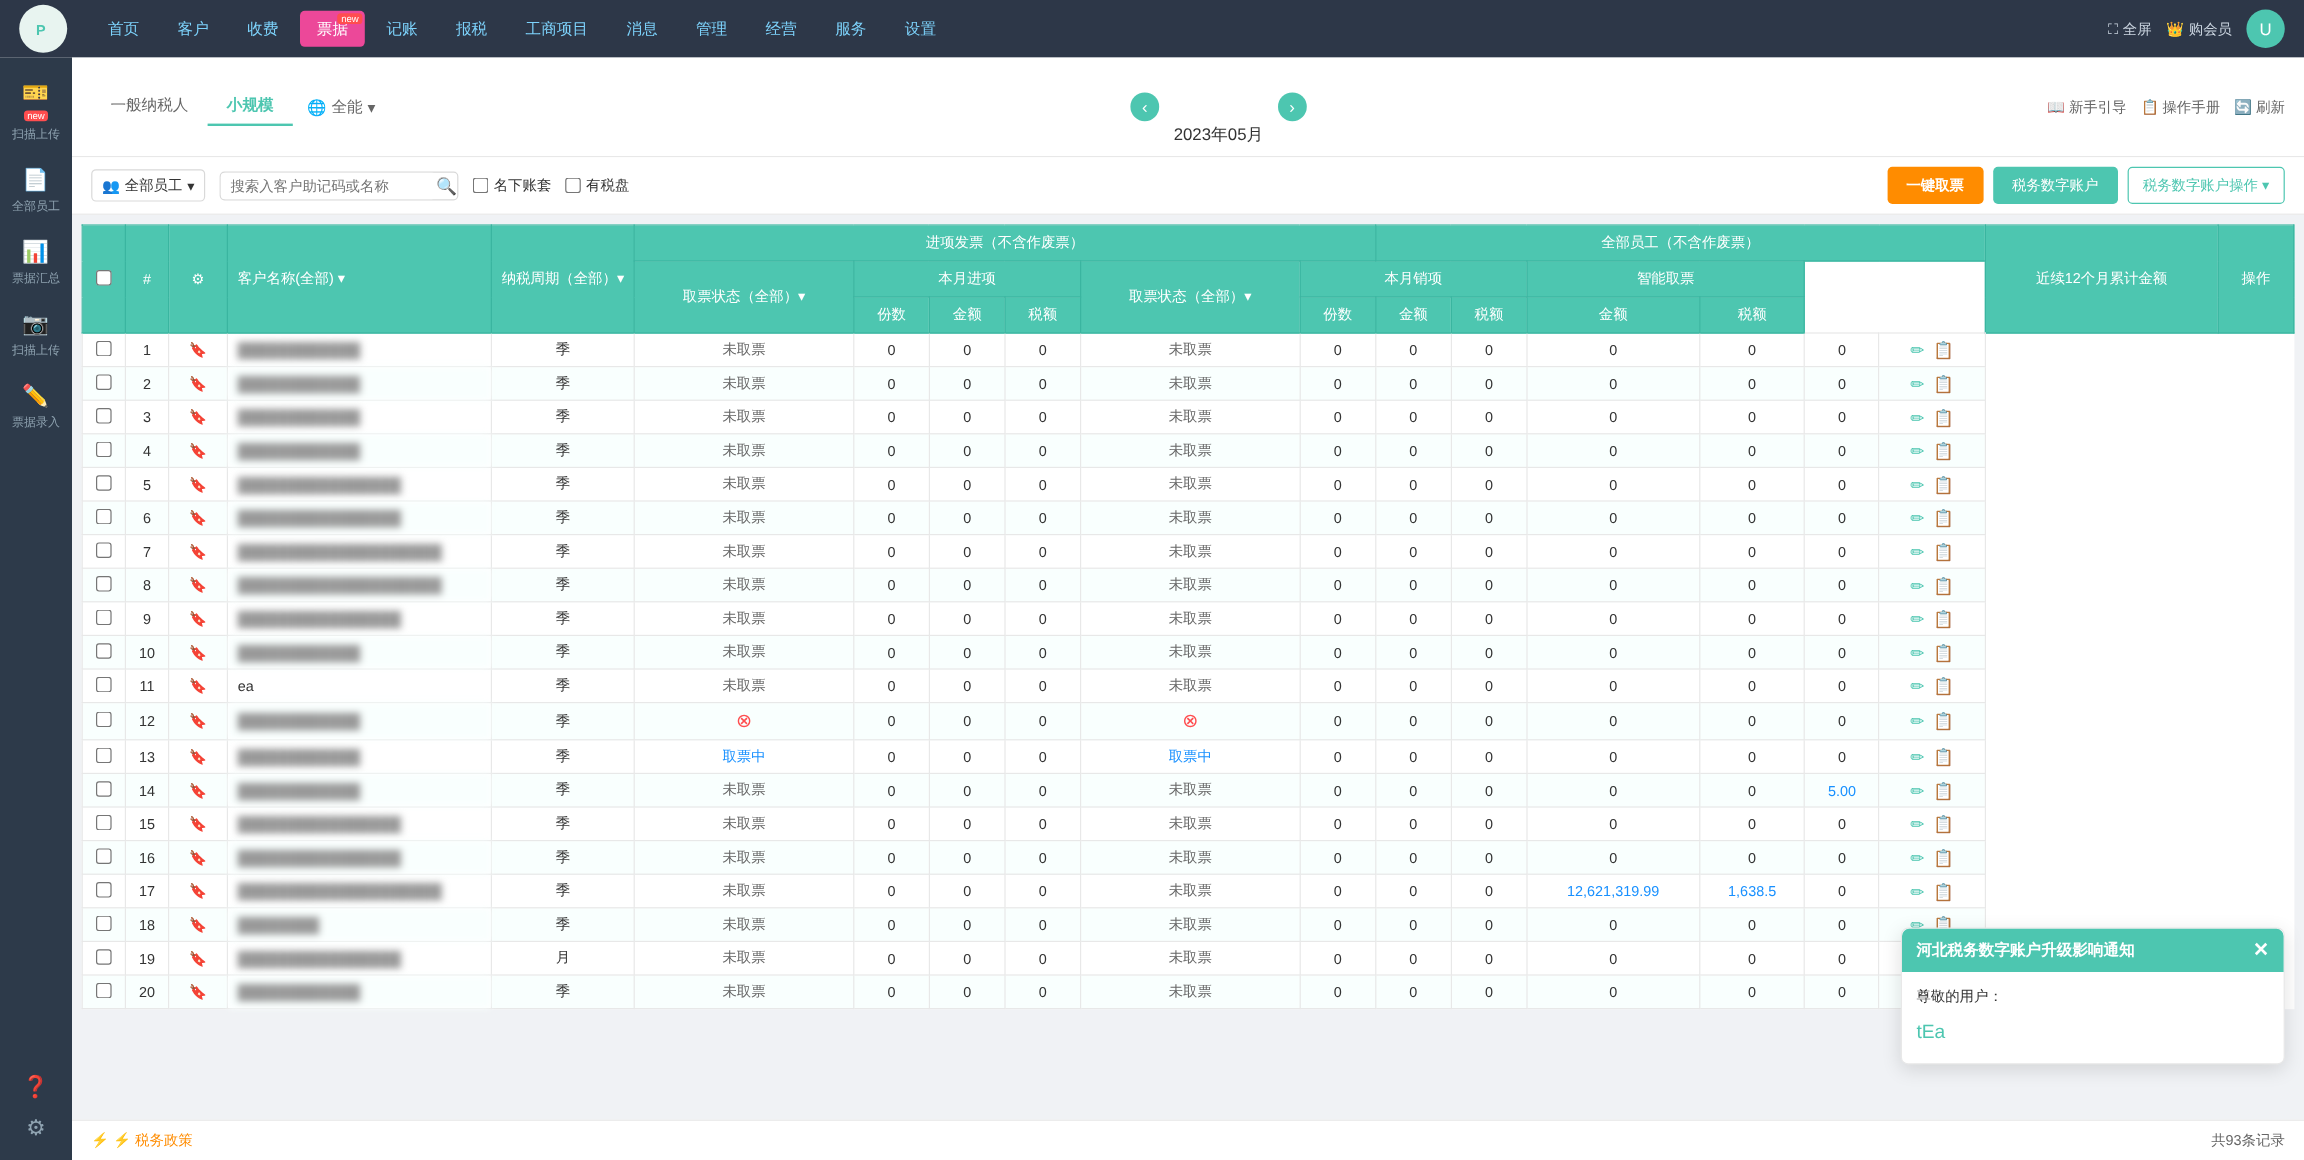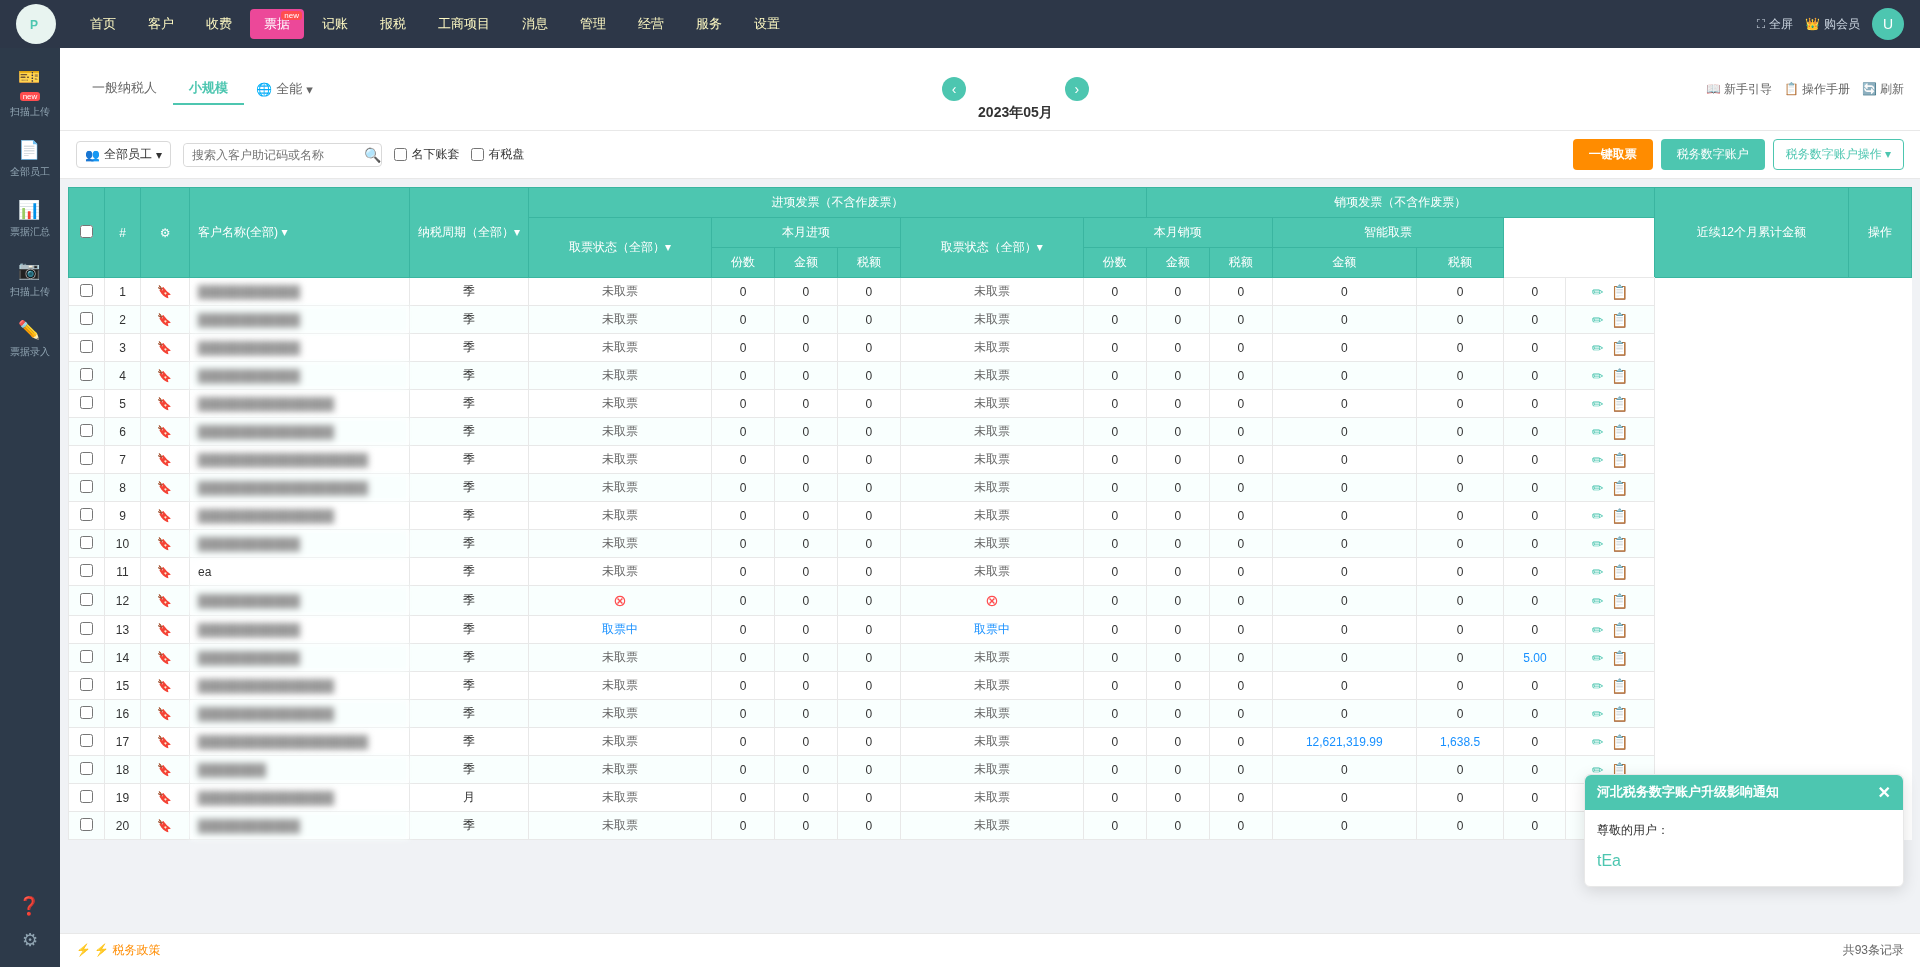--- a/index.html
+++ b/index.html
@@ -3,21 +3,21 @@
   <meta charset="utf-8">
   <style>
     * { box-sizing: border-box; margin: 0; padding: 0; }
     body { font-family: 'Microsoft YaHei', Arial, sans-serif; font-size: 12px; background: #f0f2f5; color: #333; width: 1920px; min-height: 967px; overflow-x: hidden; }
 
     
     .top-nav { background: #2d3748; height: 48px; display: flex; align-items: center; padding: 0 16px; color: #fff; }
     .top-nav .logo { width: 40px; height: 40px; background: #e8f4f0; border-radius: 50%; display: flex; align-items: center; justify-content: center; margin-right: 20px; }
     .top-nav .logo svg { width: 24px; height: 24px; }
     .nav-items { display: flex; align-items: center; gap: 4px; flex: 1; }
-    .nav-item { padding: 6px 14px; cursor: pointer; border-radius: 4px; font-size: 13px; color: #fef9c3; position: relative; }
+    .nav-item { padding: 6px 14px; cursor: pointer; border-radius: 4px; font-size: 13px; color: #7dd3fc; position: relative; }
     .nav-item.active { background: #ec4899; color: #fff; border-radius: 4px; }
     .nav-item .badge-new { position: absolute; top: 2px; right: 2px; background: #ff4d4f; color: #fff; font-size: 8px; padding: 0 3px; border-radius: 3px; }
     .nav-right { display: flex; align-items: center; gap: 12px; color: #cbd5e0; font-size: 12px; }
     .nav-right .btn { display: flex; align-items: center; gap: 4px; cursor: pointer; }
     .avatar { width: 32px; height: 32px; background: #4dc6b0; border-radius: 50%; display: flex; align-items: center; justify-content: center; color: #fff; font-size: 14px; cursor: pointer; }
 
     
     .layout { display: flex; height: calc(967px - 48px); }
     .sidebar { width: 60px; background: #2d3a4a; display: flex; flex-direction: column; align-items: center; padding-top: 10px; gap: 4px; }
     .sidebar-item { display: flex; flex-direction: column; align-items: center; padding: 8px 4px; cursor: pointer; color: #8fa3b1; font-size: 10px; gap: 4px; border-radius: 6px; width: 54px; text-align: center; }
@@ -30,21 +30,21 @@
     .main-content { flex: 1; display: flex; flex-direction: column; background: #f0f2f5; overflow: hidden; }
 
     
     .toolbar-top { background: #fff; padding: 8px 16px; display: flex; align-items: center; gap: 16px; border-bottom: 1px solid #e8e8e8; }
     .tab-group { display: flex; gap: 0; }
     .tab-btn { padding: 6px 16px; cursor: pointer; font-size: 13px; color: #666; border-bottom: 2px solid transparent; }
     .tab-btn.active { color: #4dc6b0; border-bottom: 2px solid #4dc6b0; font-weight: bold; }
     .tab-full { display: flex; align-items: center; gap: 4px; padding: 6px 12px; cursor: pointer; font-size: 13px; color: #666; }
     .toolbar-center { flex: 1; display: flex; justify-content: center; align-items: center; gap: 12px; }
     .nav-arrow { width: 24px; height: 24px; border-radius: 50%; background: #4dc6b0; color: #fff; display: flex; align-items: center; justify-content: center; cursor: pointer; font-size: 14px; }
-    .date-label { font-size: 14px; font-weight: bold; color: #333; margin-top: 48px; }
+    .date-label { font-size: 14px; font-weight: normal; color: #333; margin-top: 48px; }
     .toolbar-right { display: flex; align-items: center; gap: 12px; font-size: 12px; color: #666; }
     .toolbar-right .link { cursor: pointer; color: #666; display: flex; align-items: center; gap: 3px; }
 
     
     .filter-bar { background: #fff; padding: 8px 16px; display: flex; align-items: center; gap: 12px; border-bottom: 1px solid #e8e8e8; }
     .select-box { display: flex; align-items: center; gap: 4px; border: 1px solid #d9d9d9; border-radius: 4px; padding: 4px 8px; cursor: pointer; font-size: 12px; background: #fff; min-width: 80px; }
     .search-input { border: 1px solid #d9d9d9; border-radius: 4px; padding: 4px 8px; font-size: 12px; width: 180px; }
     .search-btn { background: none; border: none; cursor: pointer; color: #999; font-size: 14px; }
     .checkbox-label { display: flex; align-items: center; gap: 4px; cursor: pointer; font-size: 12px; }
     .filter-right { margin-left: auto; display: flex; gap: 8px; }
@@ -204,21 +204,21 @@
     <div class="table-wrapper">
       <table class="data-table">
         <thead>
           <tr>
             <th rowspan="3" class="col-check"><input type="checkbox" style=""></th>
             <th rowspan="3" class="col-num">#</th>
             <th rowspan="3">⚙</th>
             <th rowspan="3" class="col-name">客户名称(全部) ▾</th>
             <th rowspan="3" class="col-period">纳税周期（全部）▾</th>
             <th colspan="6">进项发票（不含作废票）</th>
-            <th colspan="8">销项发票（不含作废票）</th>
+            <th colspan="8">全部员工（不含作废票）</th>
             <th rowspan="3" style="min-width:100px">近续12个月累计金额</th>
             <th rowspan="3">操作</th>
           </tr>
           <tr>
             <th rowspan="2" style="white-space:nowrap;min-width:70px">取票状态（全部）▾</th>
             <th colspan="3">本月进项</th>
 
             <th rowspan="2" style="white-space:nowrap;min-width:70px">取票状态（全部）▾</th>
             <th colspan="3">本月销项</th>
             <th colspan="2">智能取票</th>

